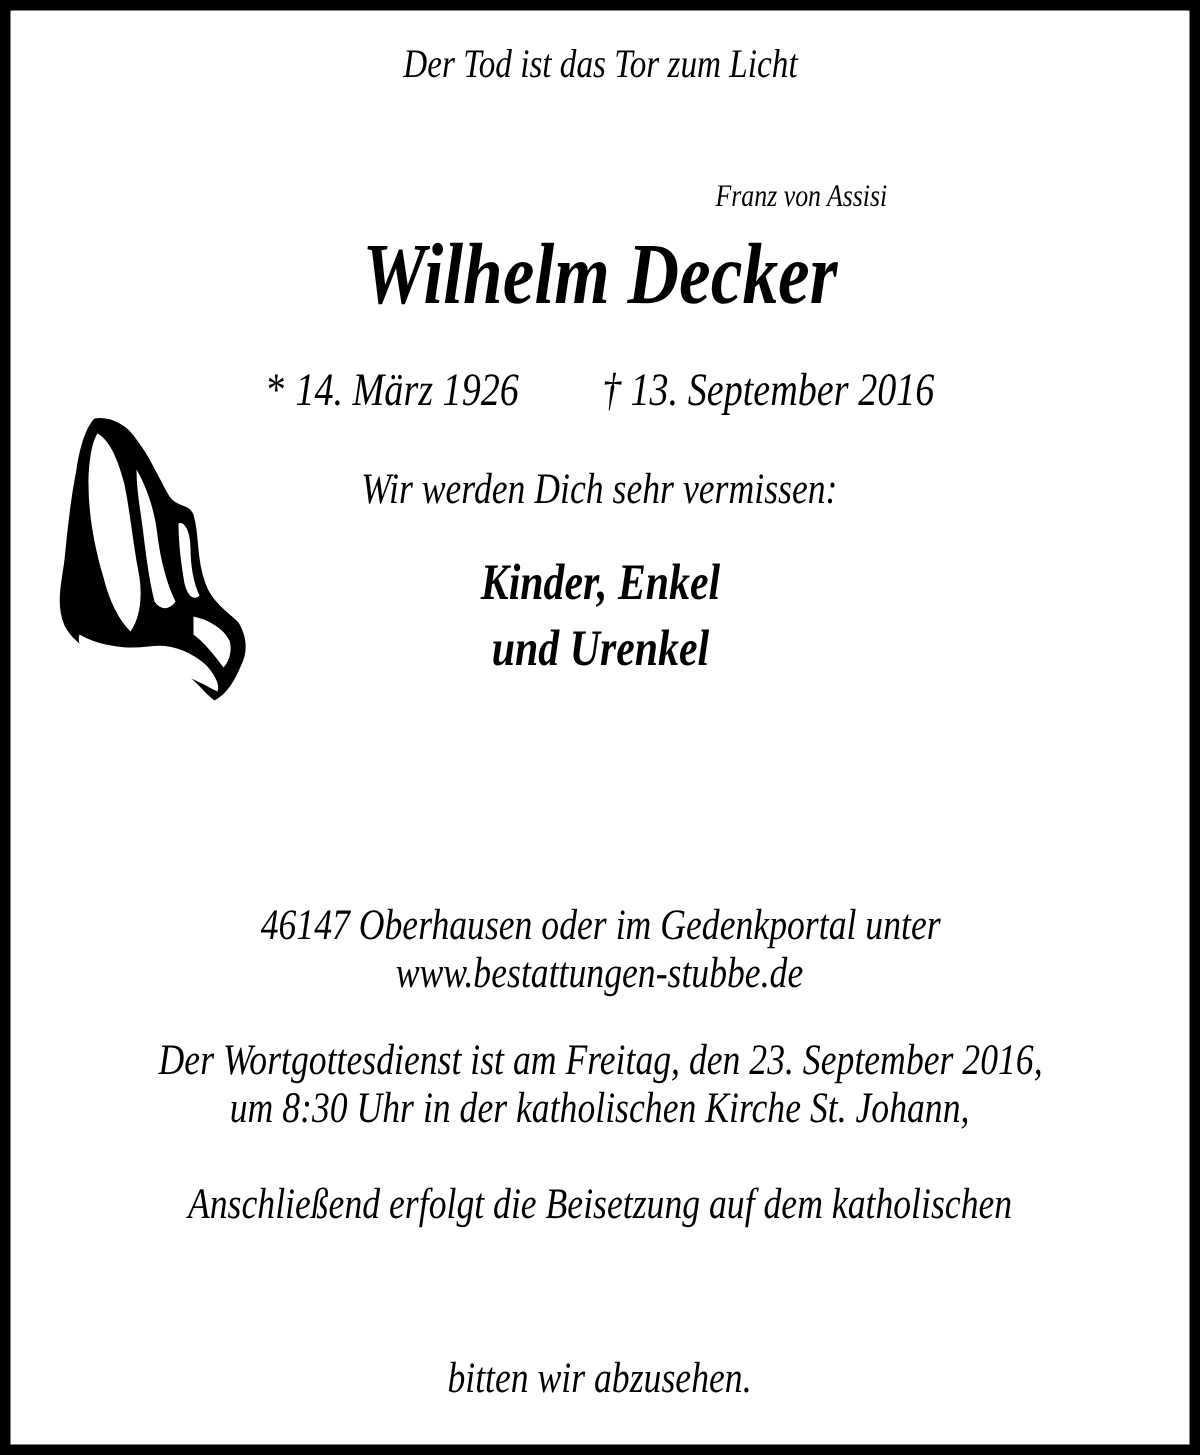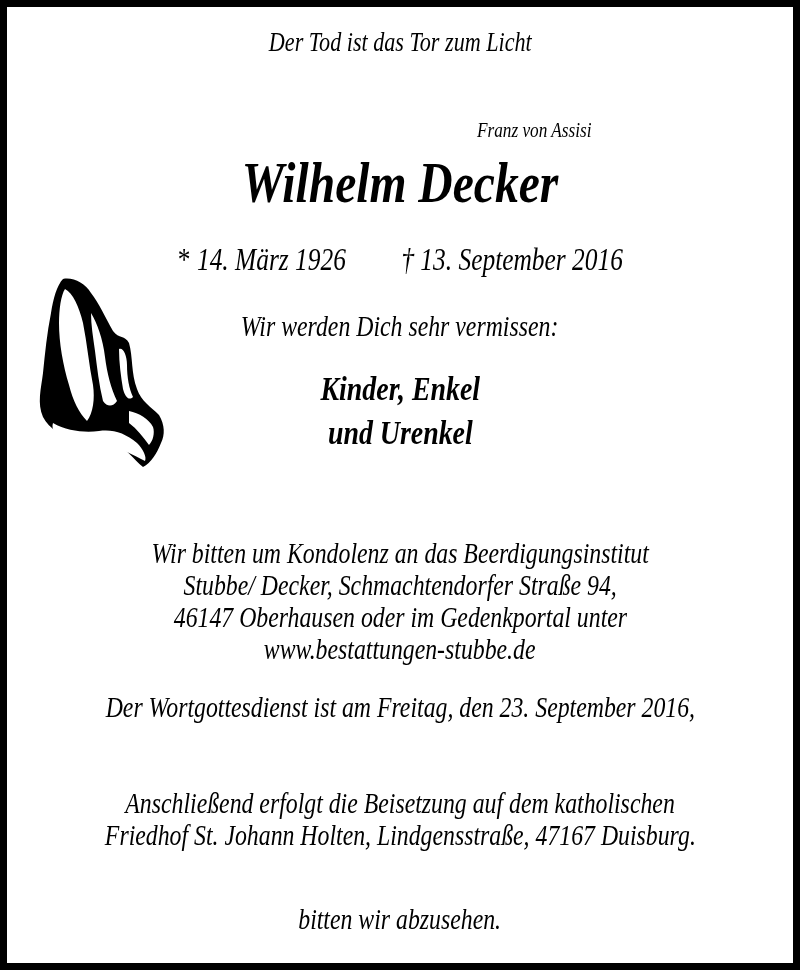--- a/index.html
+++ b/index.html
@@ -53,23 +53,21 @@
       <path d="M20 150 C34 158 52 160 66 158 C80 156 92 160 104 170 C110 176 114 184 112 188 C100 182 90 176 78 174 C62 172 44 172 30 166 C22 162 18 156 20 150 Z" fill="#fff"></path>
       <path d="M96 138 C106 140 116 146 120 154 C122 160 120 168 116 172 C110 164 104 156 96 150 Z" fill="#fff"></path>
     </svg>
   </div>
 
   <div class="line miss"><span class="cond">Wir werden Dich sehr vermissen:</span></div>
   <div class="line family" style="top:404px"><span class="cond">und Urenkel</span></div>
   <div class="line family" style="top:360px"><span class="cond">Kinder, Enkel</span></div>
 
 
-  <div class="line body" style="top:530px"><span class="cond">Wir bitten um Kondolenz an das Beerdigungsinstitut</span></div>
-  <div class="line body" style="top:562px"><span class="cond">Stubbe/ Decker, Schmachtendorfer Straße 94,</span></div>
   <div class="line body" style="top:594px"><span class="cond">46147 Oberhausen oder im Gedenkportal unter</span></div>
   <div class="line body" style="top:626px"><span class="cond">www.bestattungen-stubbe.de</span></div>
 
   <div class="line body" style="top:684px"><span class="cond">Der Wortgottesdienst ist am Freitag, den 23. September 2016,</span></div>
+  <div class="line body" style="top:716px"><span class="cond">um 8:30 Uhr in der katholischen Kirche St. Johann,</span></div>
   <div class="line body" style="top:780px"><span class="cond">Anschließend erfolgt die Beisetzung auf dem katholischen</span></div>
-  <div class="line body" style="top:812px"><span class="cond">Friedhof St. Johann Holten, Lindgensstraße, 47167 Duisburg.</span></div>
 
   <div class="line body" style="top:896px"><span class="cond">bitten wir abzusehen.</span></div>
 </div>
 
 </body></html>

